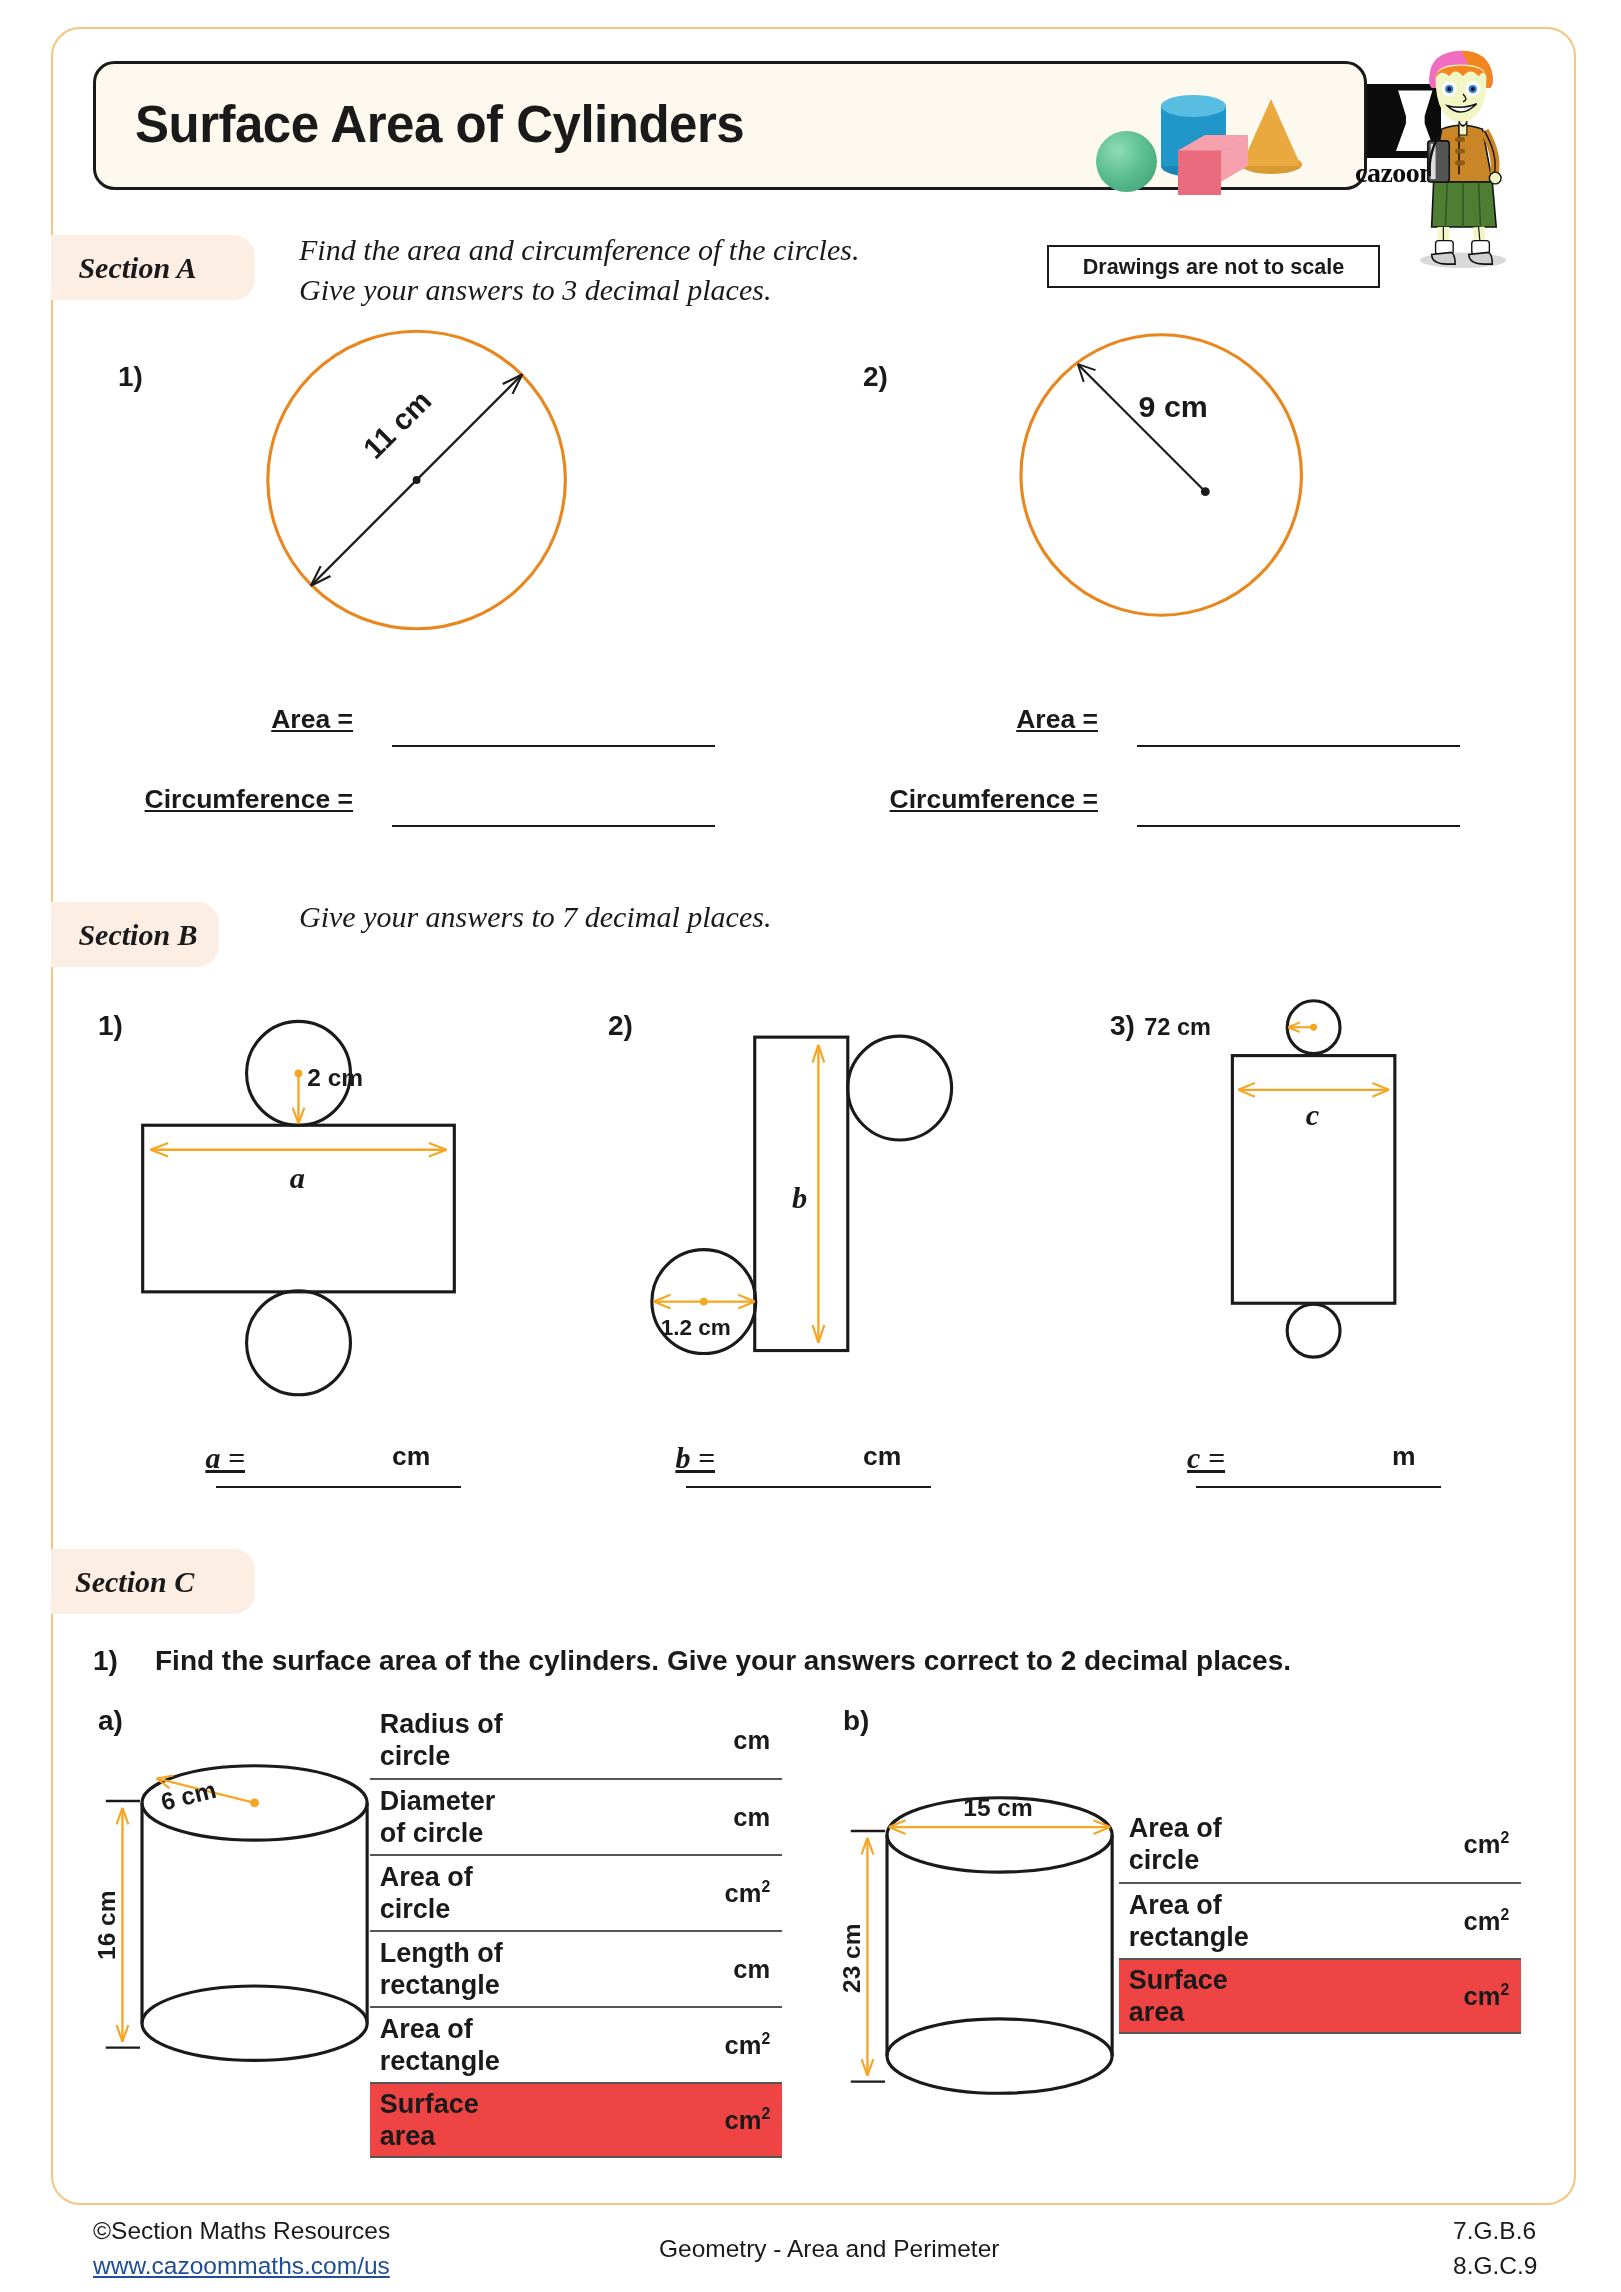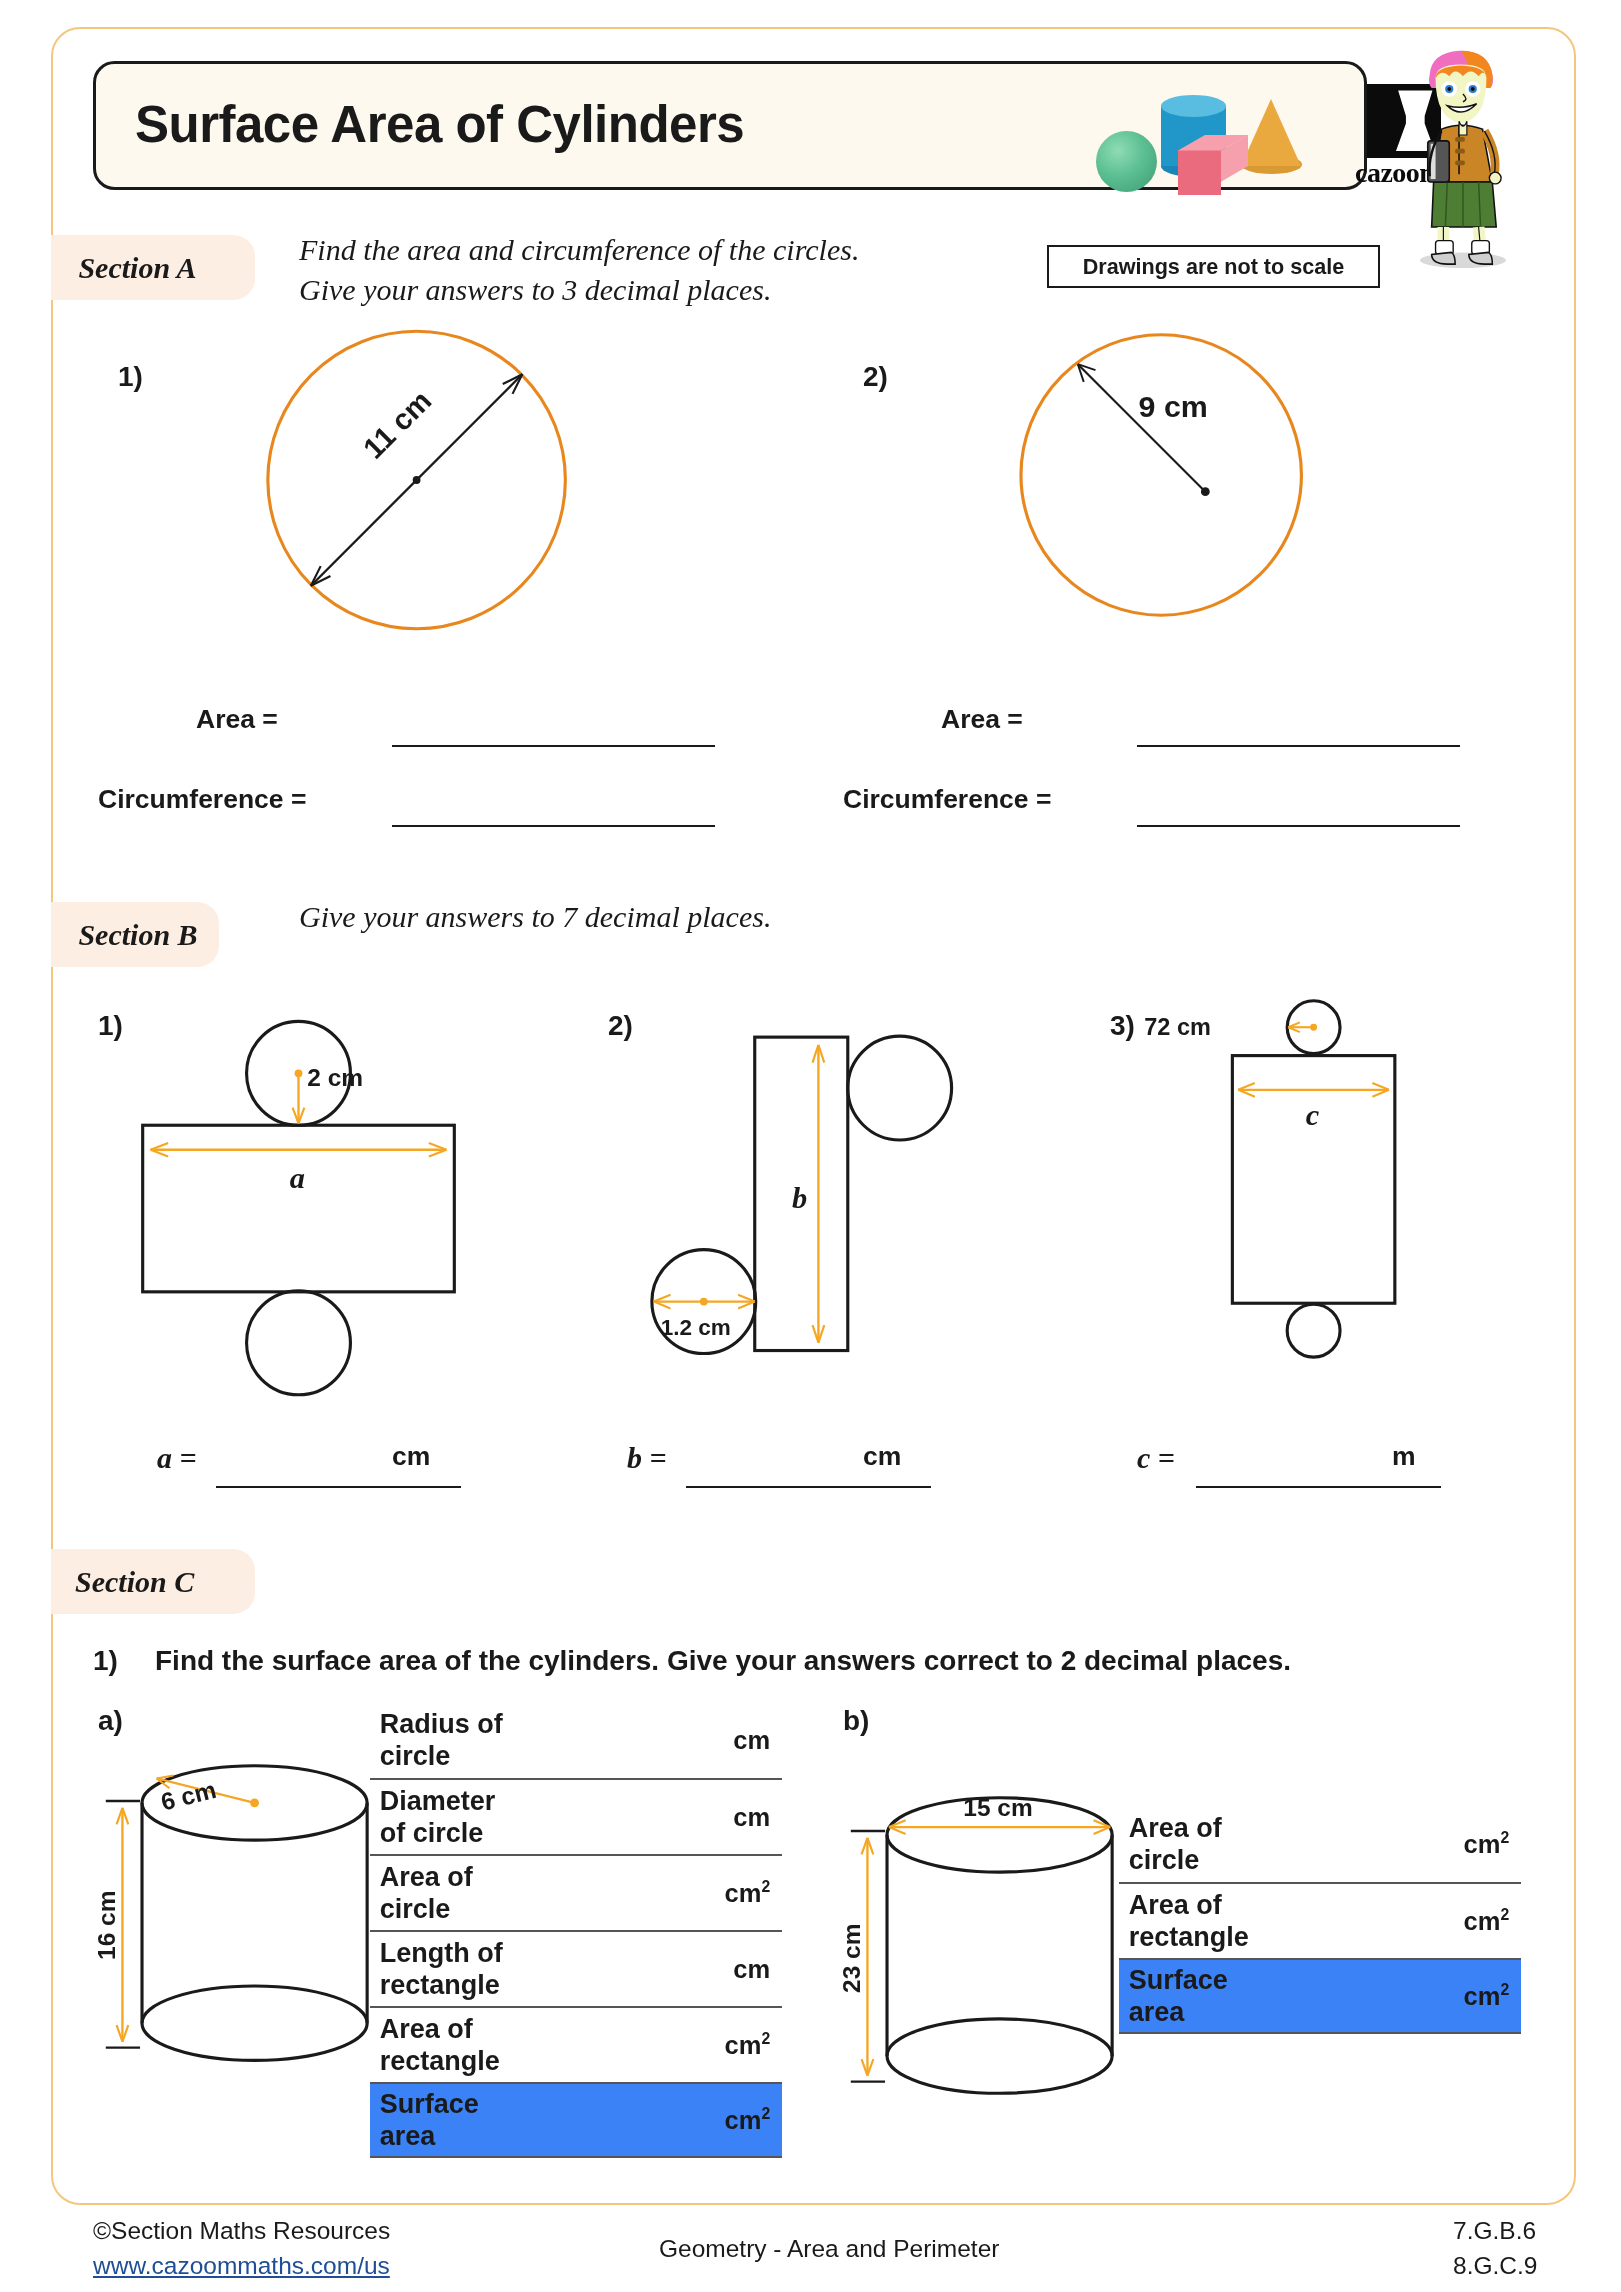--- a/index.html
+++ b/index.html
@@ -102,35 +102,35 @@
   }
   .notice-box {
     position: absolute; left: 1047px; top: 245px;
     width: 333px; height: 43px;
     border: 2px solid #1a1a1a;
     display: flex; align-items: center; justify-content: center;
     font-size: 21.6px; font-weight: bold; color: #1a1a1a;
   }
 
   
-  .ans-label { position: absolute; font-size: 26.5px; font-weight: bold; color: #1a1a1a; white-space: nowrap; }
+  .ans-label { position: absolute; font-size: 26.5px; font-weight: bold; color: #1a1a1a; text-align: right; white-space: nowrap; text-decoration: underline; }
   .ans-line { position: absolute; border-bottom: 2px solid #1a1a1a; }
   .unit { position: absolute; font-size: 26.5px; font-weight: bold; color: #1a1a1a; }
   svg { display: block; overflow: visible; }
   .diagram { position: absolute; }
 
   
   .sc-table { position: absolute; }
   .sc-row {
     display: flex; align-items: center;
     border-top: 2px solid #555;
     height: 76px; padding: 0 11.8px 0 9.8px;
   }
   .sc-row:first-child { border-top: none; }
-  .sc-row.shaded { background: #3b82f6; border-bottom: 2px solid #555; }
+  .sc-row.shaded { background: #ef4444; border-bottom: 2px solid #555; }
   .sc-row-label { flex: 1; font-size: 27px; font-weight: bold; color: #1a1a1a; line-height: 1.2; }
   .sc-row-unit { font-size: 25.5px; font-weight: bold; color: #1a1a1a; }
   sup { font-size: 0.62em; vertical-align: super; }
 
   
   .footer { position: absolute; left: 0; top: 2217px; width: 1621px; height: 76px; }
   .f-left { position: absolute; left: 93px; top: 0px; font-size: 24.5px; color: #1a1a1a; }
   .f-link { position: absolute; left: 93px; top: 35px; font-size: 24.5px; color: #1f4e96; text-decoration: underline; }
   .f-mid { position: absolute; left: 659px; top: 17.6px; font-size: 24.5px; color: #1a1a1a; }
   .f-r1 { position: absolute; left: 1453px; top: 0px; font-size: 24.5px; color: #1a1a1a; }

